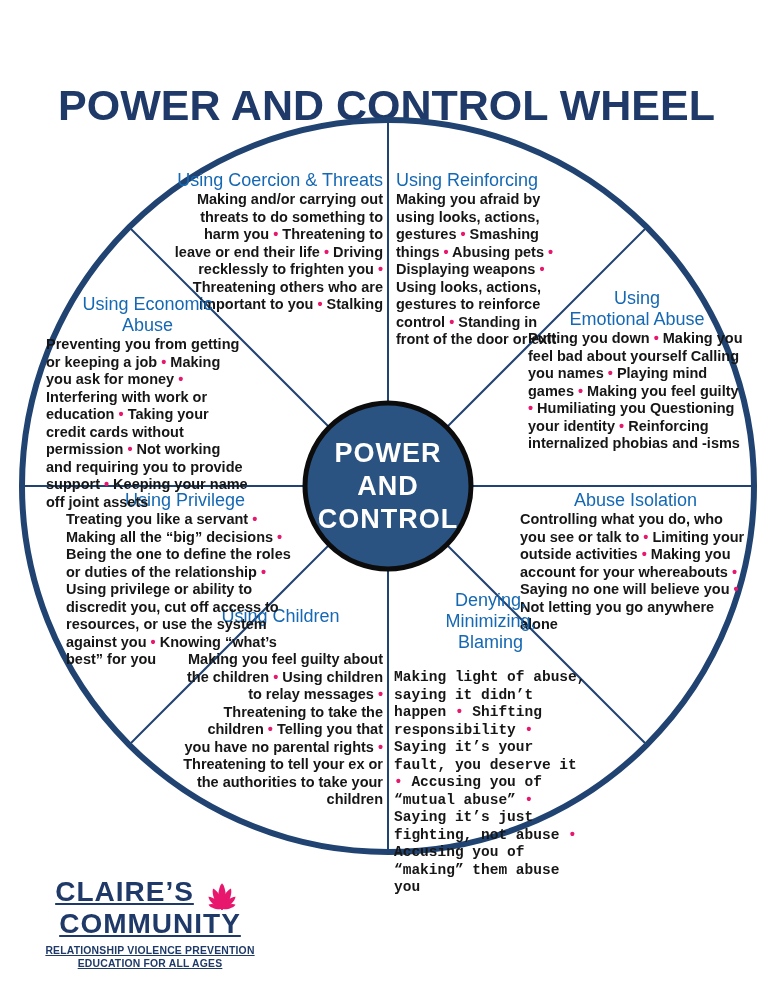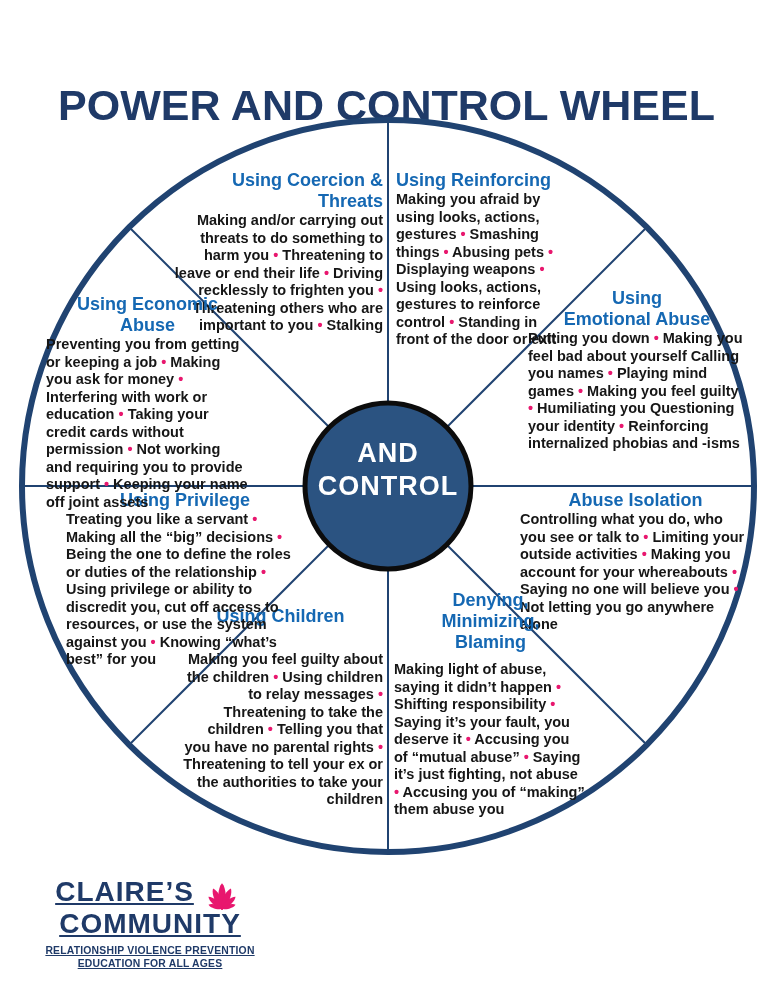--- a/index.html
+++ b/index.html
@@ -13,29 +13,29 @@
   .page-title{position:absolute;top:52px;left:0;width:100%;text-align:center;
     font-size:43px;font-weight:bold;color:var(--title-navy);letter-spacing:0px;}
   .wheel-svg{position:absolute;left:0;top:0;}
   .outer-circle{fill:none;stroke:var(--ring-navy);stroke-width:6;}
   .spoke{stroke:var(--ring-navy);stroke-width:2;}
   .hub-circle{fill:var(--hub-fill);stroke:var(--hub-ring);stroke-width:5;}
   .hub-text{position:absolute;left:278px;top:437px;width:220px;text-align:center;
     color:#fff;font-weight:bold;font-size:27px;line-height:33px;letter-spacing:1px;}
   .hub-text span{display:block;}
   .seg{position:absolute;}
-  .seg h3{margin:0;font-size:18px;line-height:21px;font-weight:bold;
+  .seg h3{margin:0;font-size:18px;line-height:21px;font-weight:normal;
     color:var(--heading-blue);white-space:pre-line;}
   .seg .body{margin-top:0;font-size:14.5px;line-height:17.5px;font-weight:bold;
     color:var(--body-text);}
   .dot{color:var(--bullet-pink);}
   .al-r{text-align:right;} .al-l{text-align:left;}
   .h-c h3{text-align:center;}
   .seg-children .body{margin-top:24px;}
-  .seg-denying .body{margin-top:8px;}
+  .seg-denying .body{margin-top:16px;font-family:Liberation Mono, monospace;}
   .hd-narrow h3{max-width:160px;margin:0 auto;}
   .footer{position:absolute;left:44px;top:874px;width:212px;text-align:center;
     color:var(--logo-navy);text-decoration:underline;}
   .brand-row{display:flex;justify-content:center;align-items:center;gap:5px;}
   .brand-1{font-size:28px;font-weight:bold;letter-spacing:1px;line-height:30px;}
   .brand-2{font-size:28px;font-weight:bold;letter-spacing:1px;line-height:28px;margin-top:0px;}
   .tagline{margin-top:6px;font-size:10.4px;font-weight:bold;line-height:13px;letter-spacing:0.2px;}
   .flower{flex:0 0 auto;}
 </style>
 </head>
@@ -48,20 +48,21 @@
   <svg class="wheel-svg" width="773" height="1000" viewBox="0 0 773 1000">
     <circle class="outer-circle" cx="388" cy="486" r="366"></circle>
     <line class="spoke" x1="388" y1="123" x2="388" y2="849"></line>
     <line class="spoke" x1="25" y1="486" x2="751" y2="486"></line>
     <line class="spoke" x1="131" y1="229" x2="645" y2="743"></line>
     <line class="spoke" x1="645" y1="229" x2="131" y2="743"></line>
     <circle class="hub-circle" cx="388" cy="486" r="83"></circle>
   </svg>
 
   <div class="hub-text">
+    <span>POWER</span>
     <span>AND</span>
     <span>CONTROL</span>
   </div>
 
   <div class="seg al-r" style="right:390px;top:170px;width:215px;">
     <h3>Using Coercion &amp; Threats</h3>
     <div class="body"><span>Making and/or carrying out threats to do something to harm you</span> <span class="dot">•</span> <span>Threatening to leave or end their life</span> <span class="dot">•</span> <span>Driving recklessly to frighten you</span> <span class="dot">•</span> <span>Threatening others who are important to you</span> <span class="dot">•</span> <span>Stalking</span></div>
   </div>
 
   <div class="seg al-l" style="left:396px;top:170px;width:176px;">

